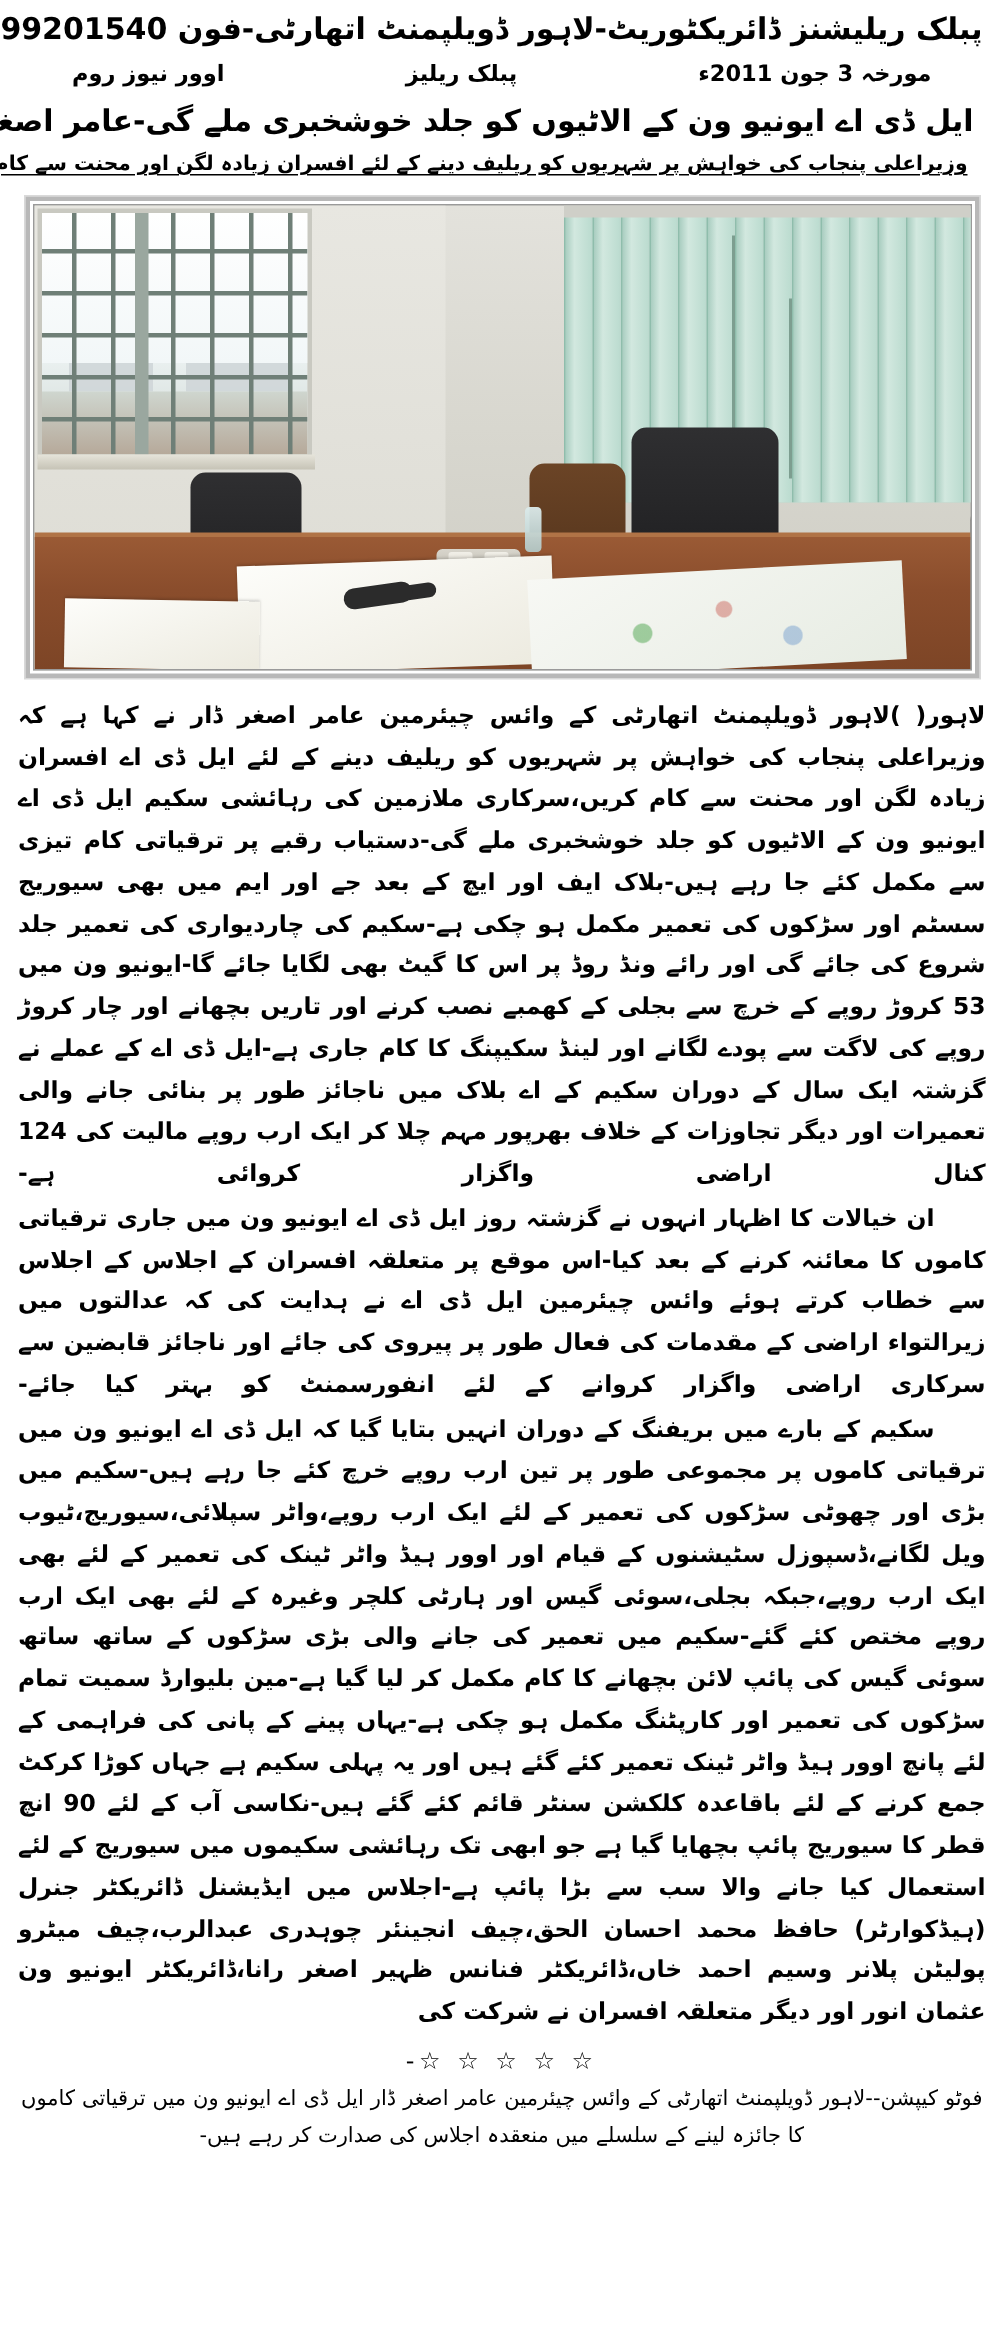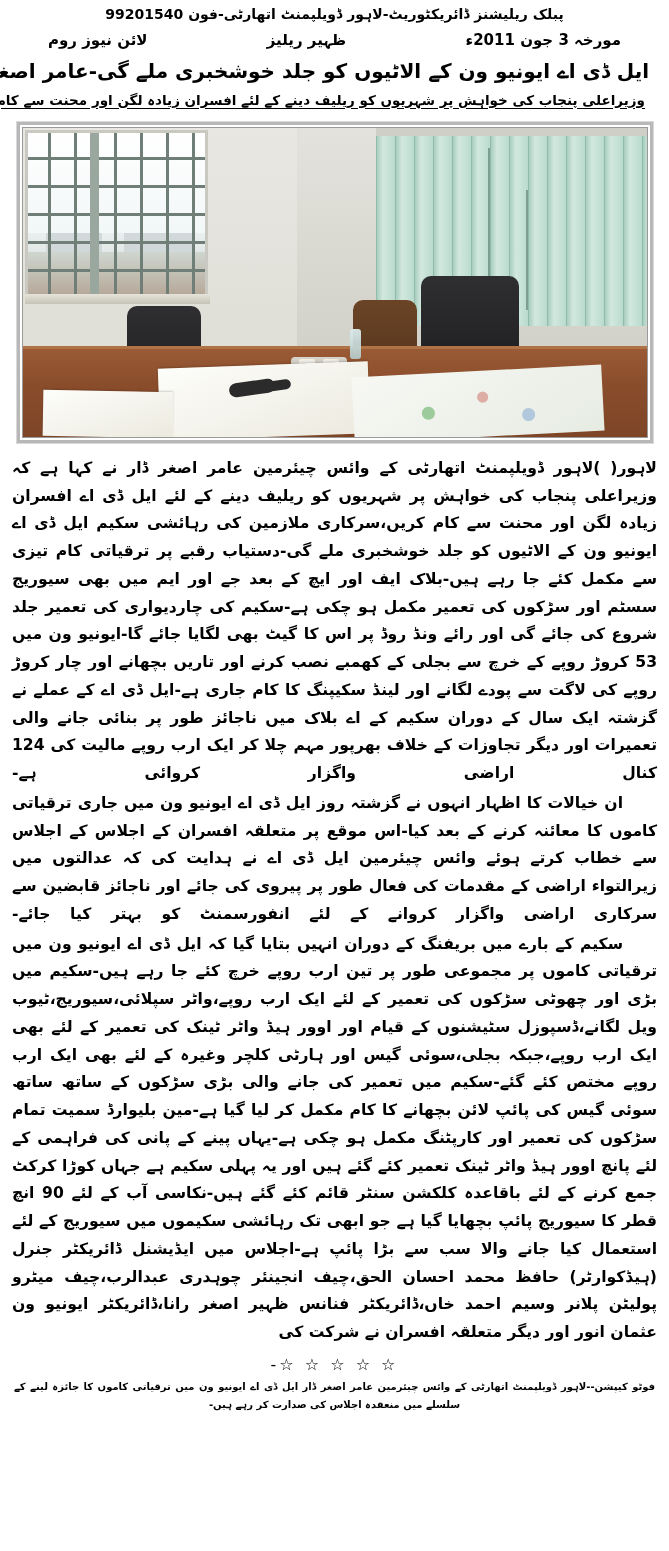--- a/index.html
+++ b/index.html
@@ -25,21 +25,21 @@
     padding: 0;
   }
 
   
   .header {
     text-align: center;
     direction: rtl;
     padding: 4px 14px 0 14px;
   }
   .org-line {
-    font-size: 14px;
+    font-size: 20px;
     font-weight: bold;
     letter-spacing: 0px;
     line-height: 1.5;
     white-space: nowrap;
     text-align: center;
   }
   .meta-line {
     display: flex;
     flex-direction: row;
     justify-content: space-between;
@@ -232,37 +232,37 @@
     font-size: 16px;
     letter-spacing: 3px;
     padding: 6px 0 4px 0;
     direction: rtl;
   }
   .caption {
     direction: rtl;
     text-align: justify;
     text-align-last: center;
     padding: 0 14px;
-    font-size: 10px;
+    font-size: 14px;
     line-height: 1.78;
-    font-weight: 700;
+    font-weight: 400;
   }
 </style>
 </head>
 <body>
 
 <div class="page">
 
   <div class="header">
     <div class="org-line">پبلک ریلیشنز ڈائریکٹوریٹ-لاہور ڈویلپمنٹ اتھارٹی-فون 99201540</div>
 
     <div class="meta-line">
       <span>مورخہ 3 جون 2011ء</span>
-      <span>ظہیر ریلیز</span>
-      <span>لائن نیوز روم</span>
+      <span>پبلک ریلیز</span>
+      <span>اوور نیوز روم</span>
     </div>
 
     <div class="headline">ایل ڈی اے ایونیو ون کے الاٹیوں کو جلد خوشخبری  ملے گی-عامر اصغر ڈار</div>
 
     <div class="subheadline">وزیراعلی پنجاب کی خواہش پر شہریوں کو ریلیف دینے کے لئے افسران زیادہ لگن اور محنت سے کام کریں</div>
   </div>
 
   <div class="photo-wrap">
     <div class="photo">
 

